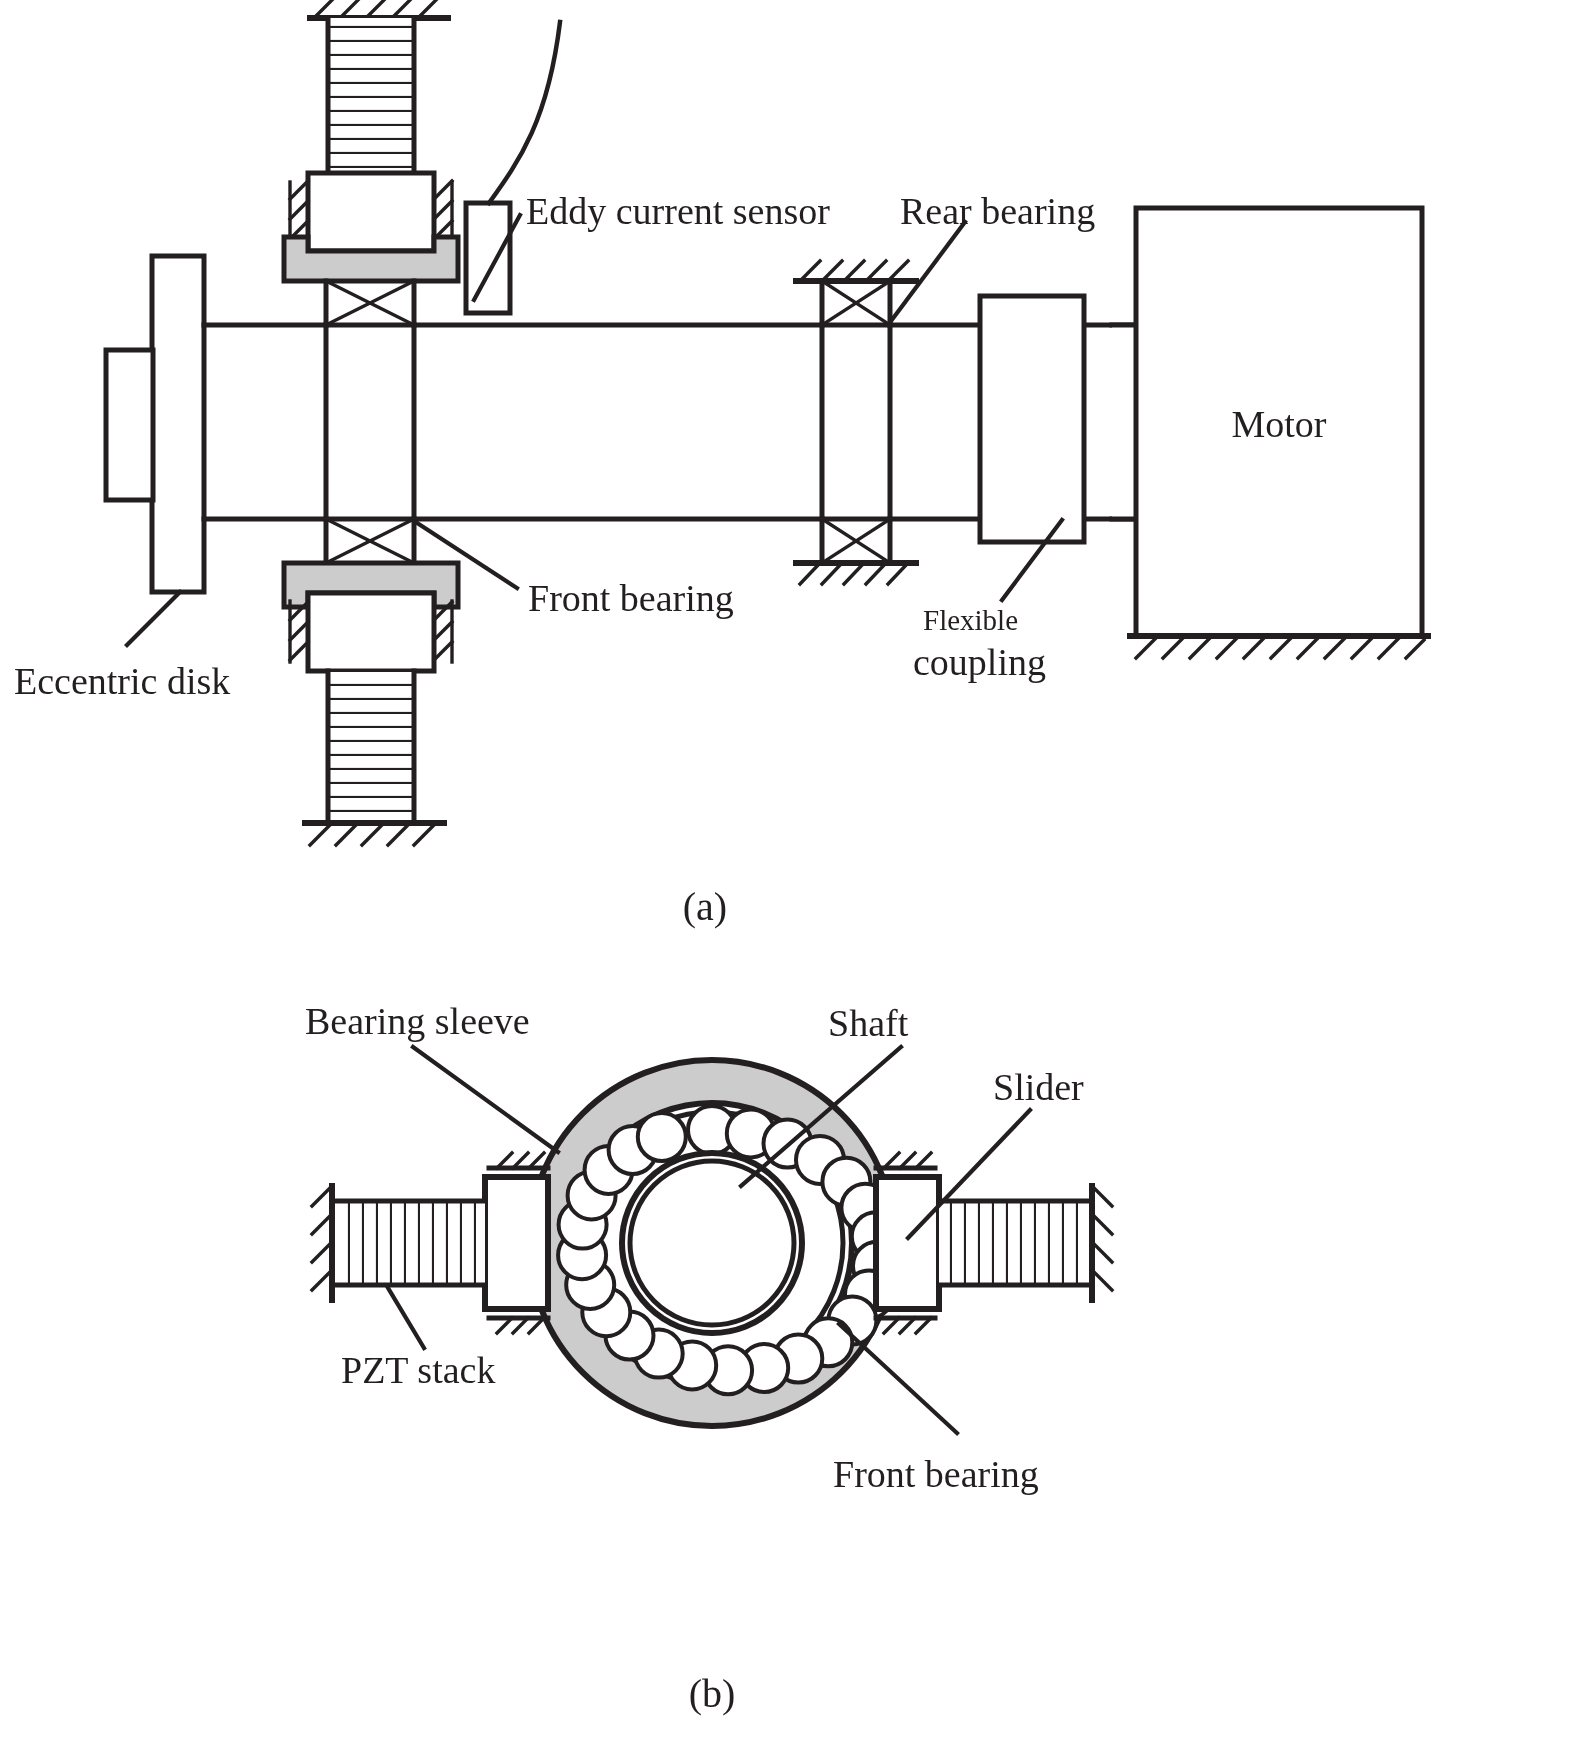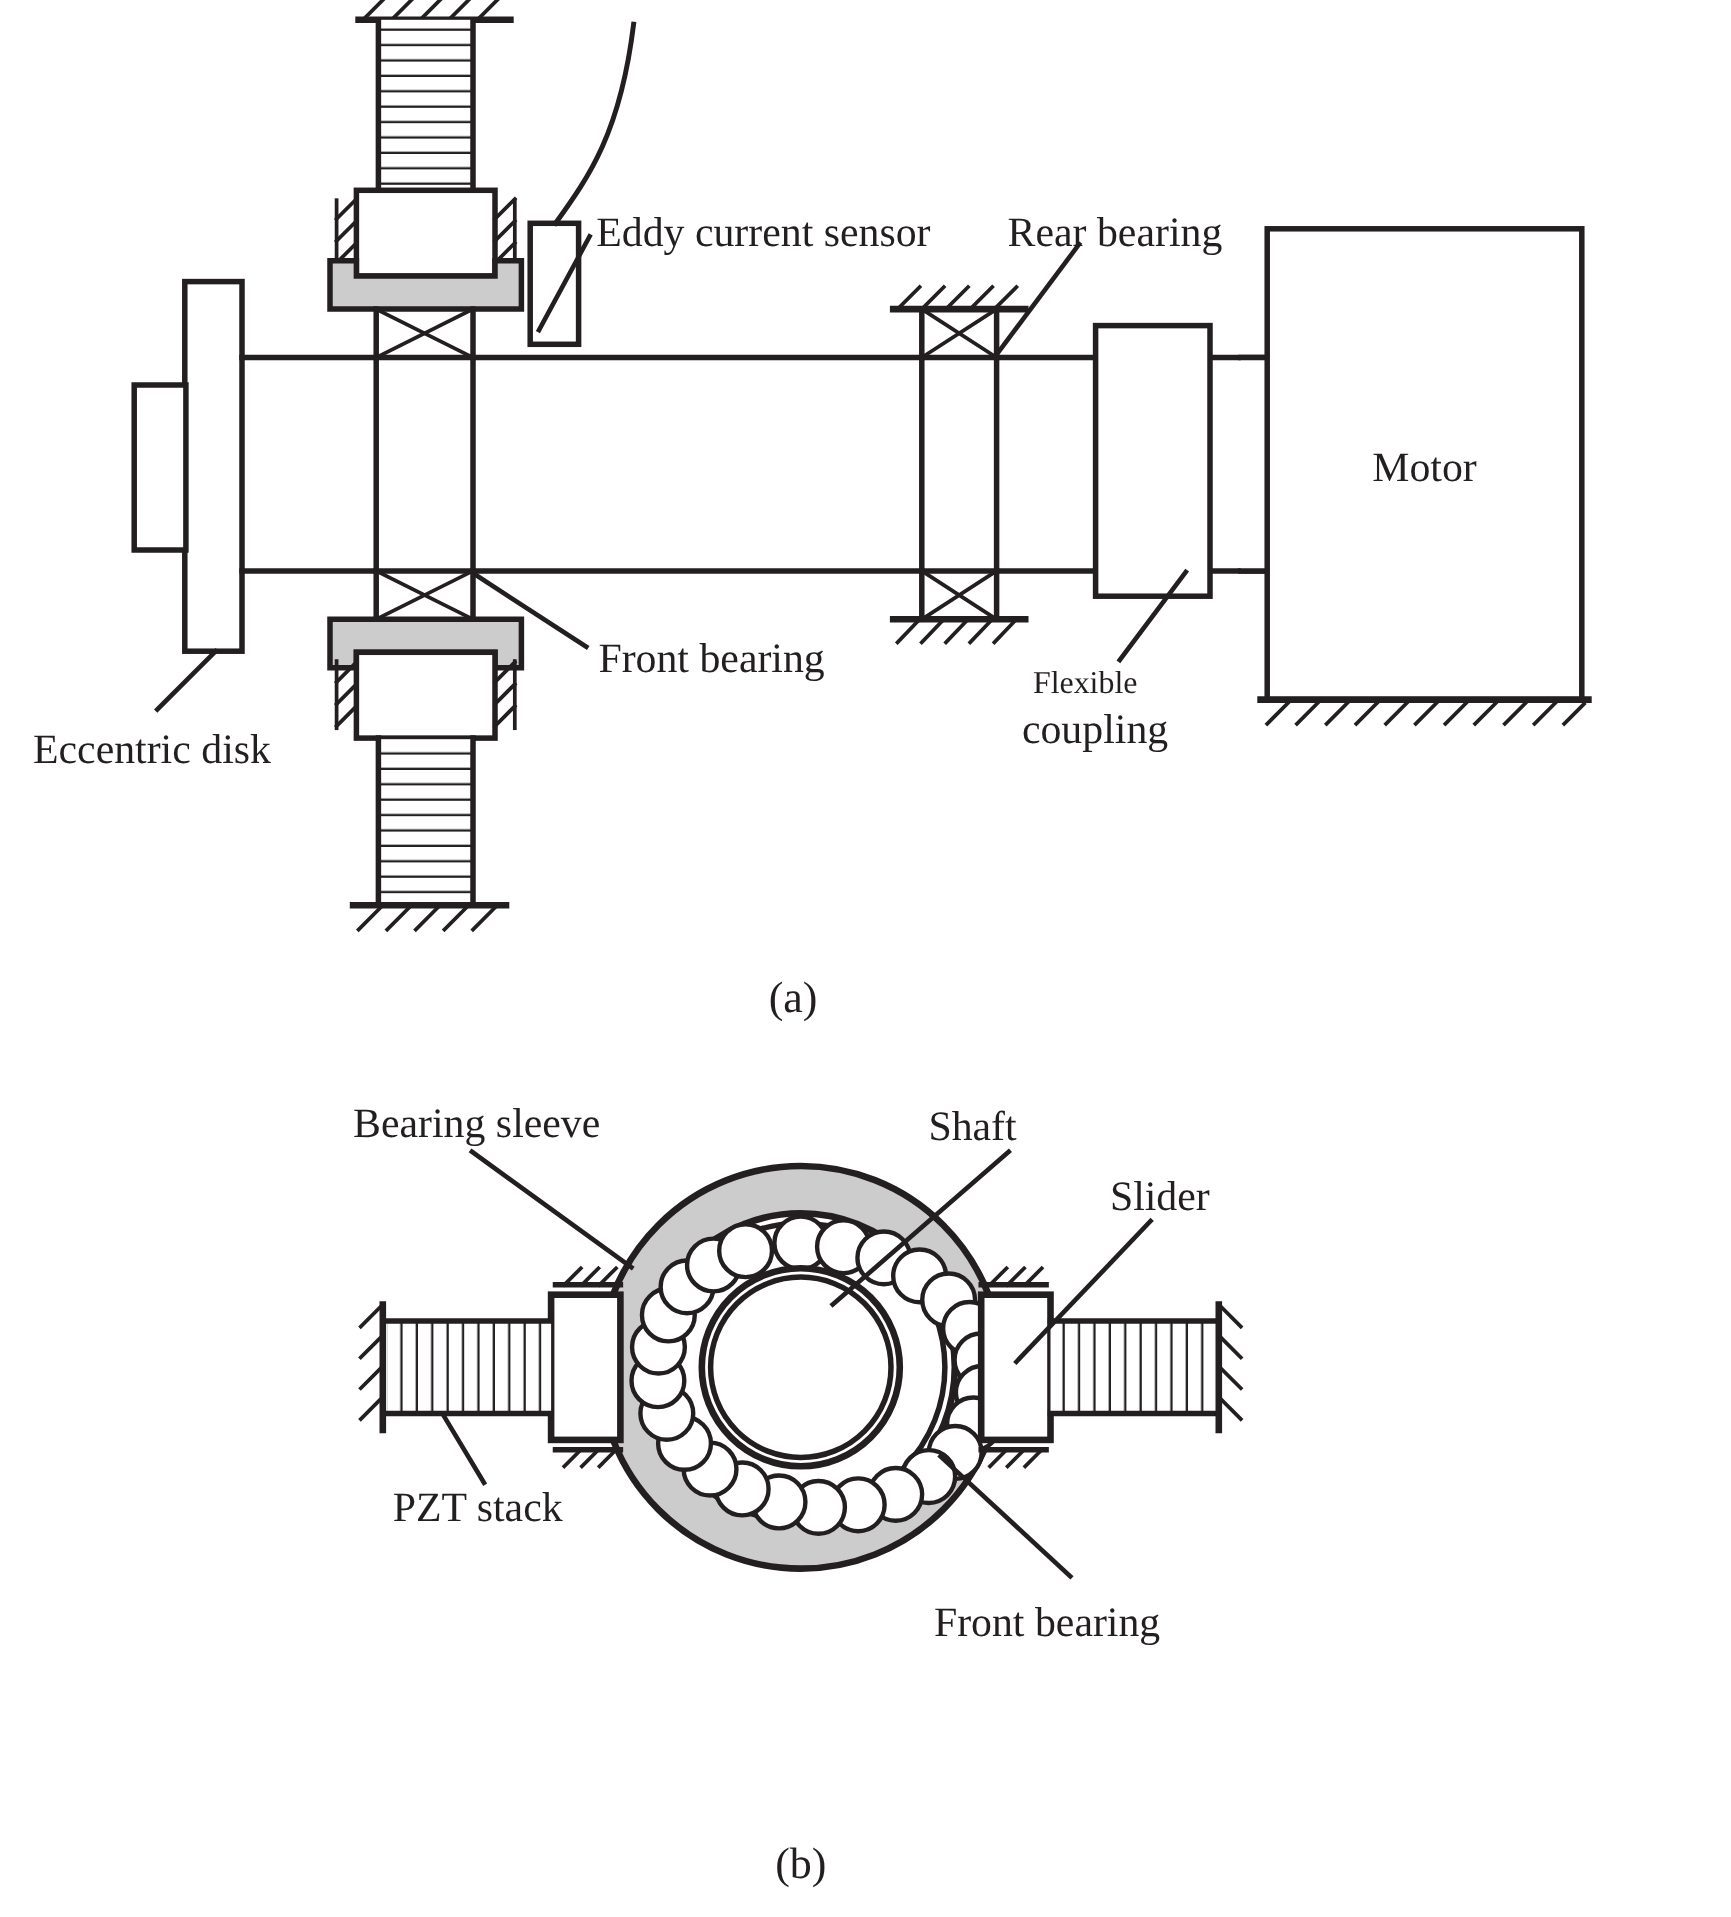--- a/index.html
+++ b/index.html
@@ -1,18 +1,18 @@
 <!DOCTYPE html>
 <html><head>
 <meta charset="utf-8">
 <style>
   html,body{margin:0;padding:0;background:#ffffff;}
   body{width:1574px;height:1743px;position:relative;
        font-family:"Liberation Serif","DejaVu Serif",serif;color:#231f20;}
-  #stage{position:absolute;left:0;top:0;width:1452px;height:1743px;margin-left:16px;}
+  #stage{position:absolute;left:0;top:0;width:1452px;height:1743px;}
   svg{display:block;}
   .lbl{font-family:"Liberation Serif","DejaVu Serif",serif;fill:#231f20;}
   .lbl-lg{font-size:38px;}
   .lbl-sm{font-size:29px;}
   .lbl-cap{font-size:40px;}
 </style>
 </head>
 <body>
 
 <div id="stage">

